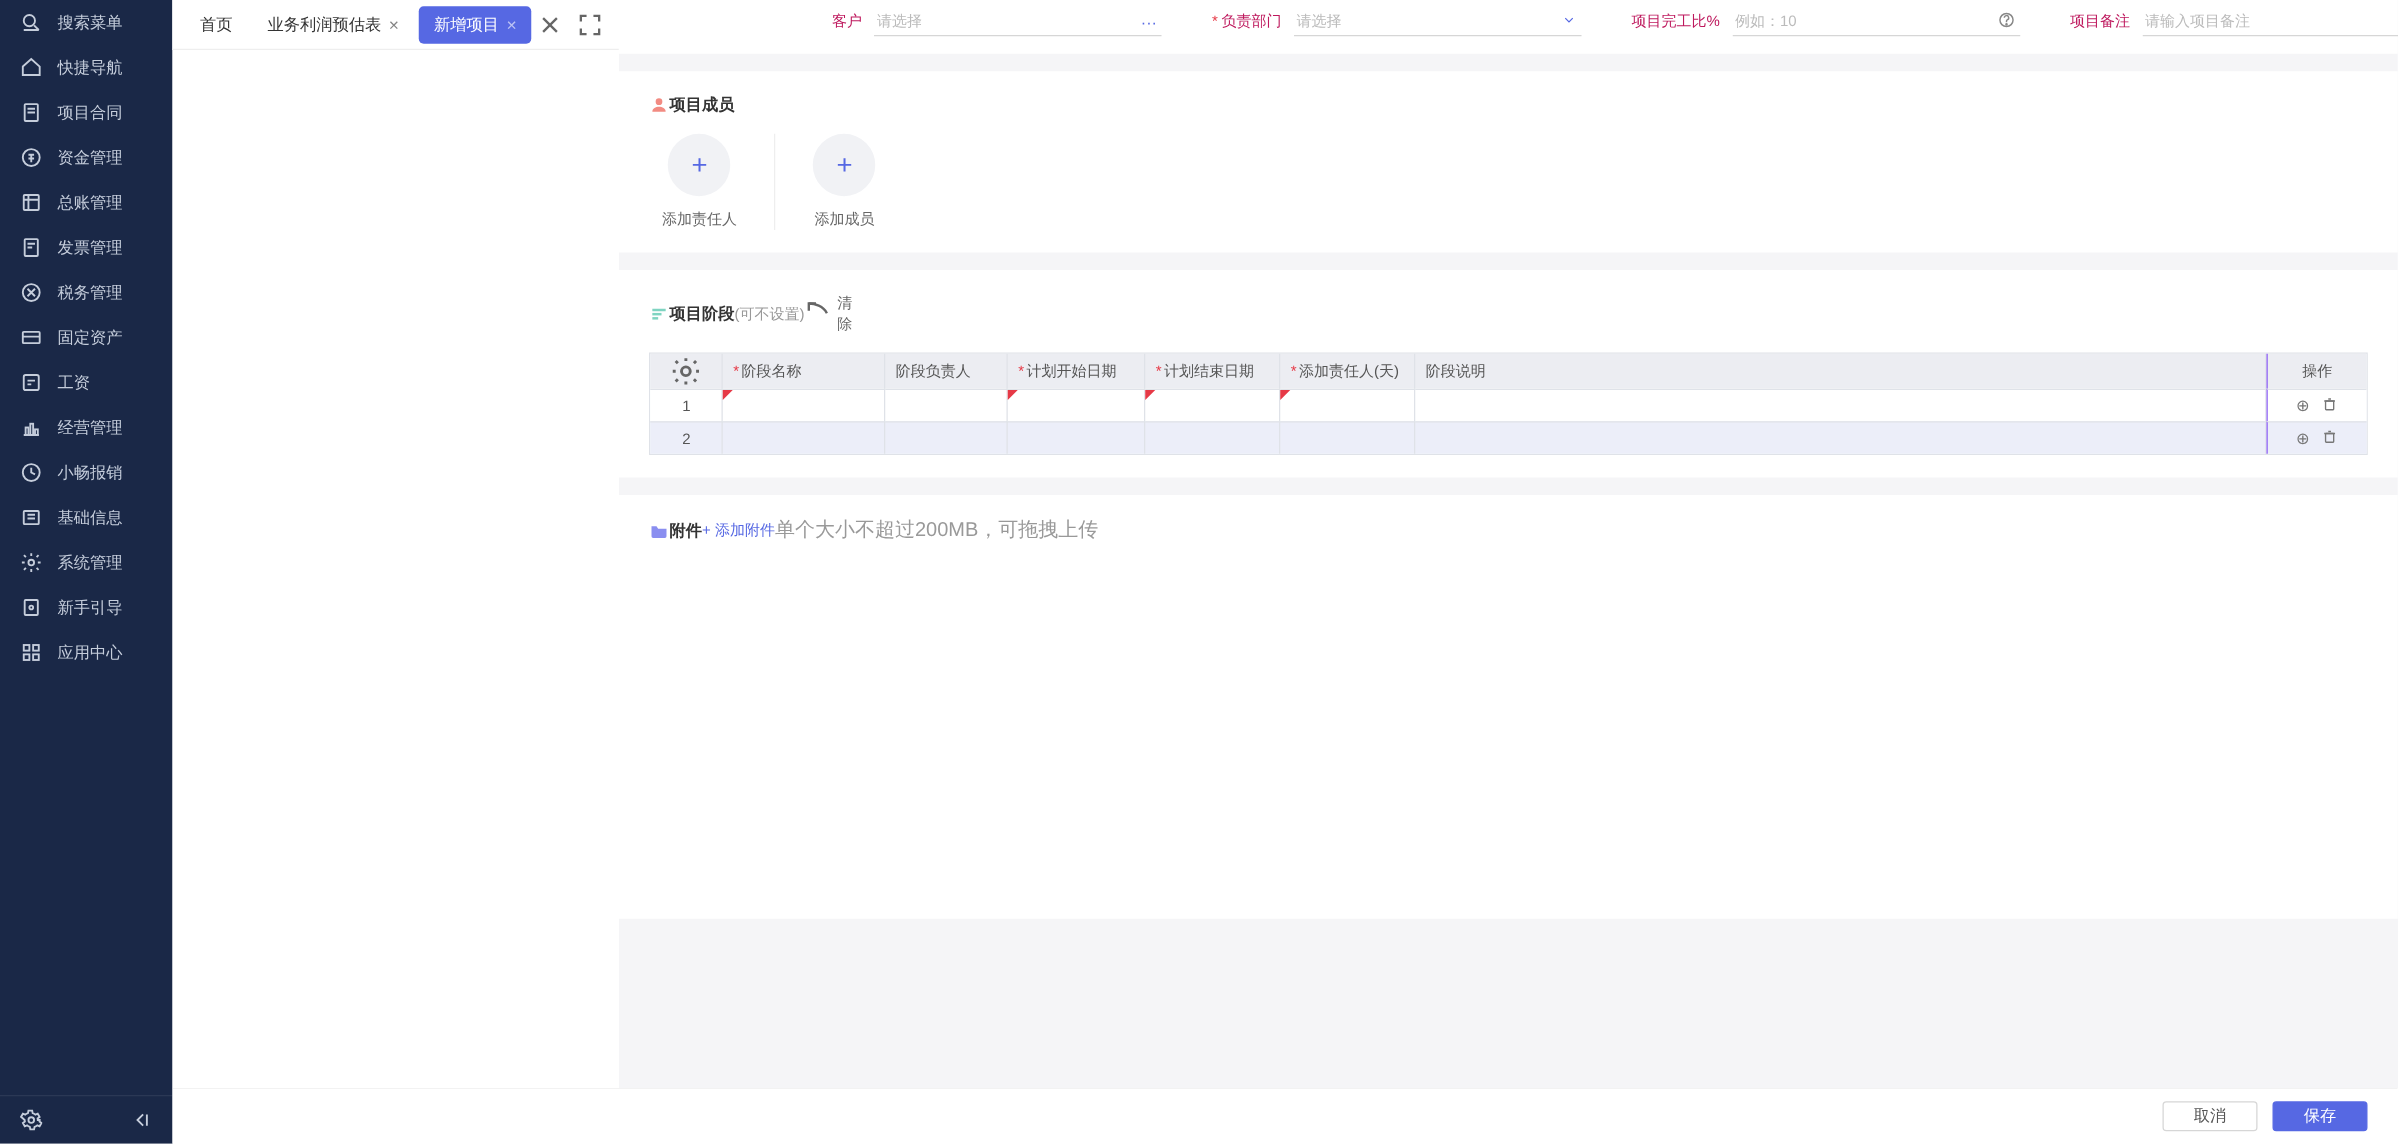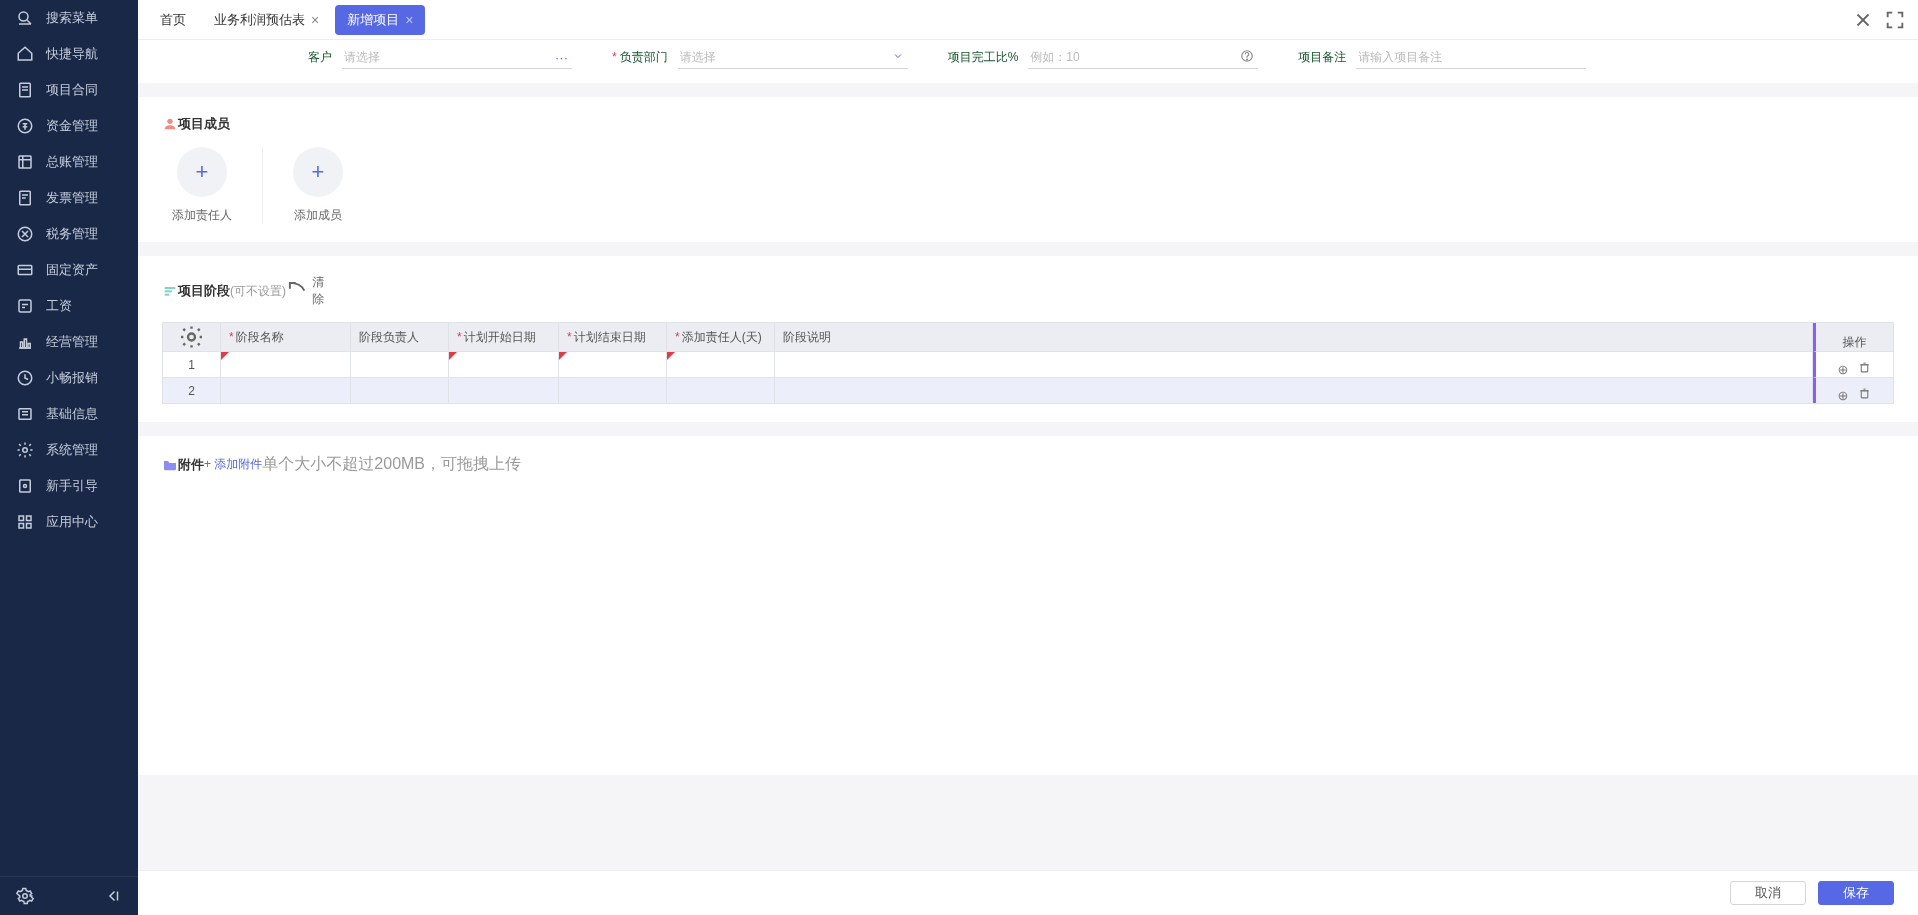--- a/index.html
+++ b/index.html
@@ -61,21 +61,21 @@
       display: flex;
       align-items: center;
       justify-content: center;
       color: #c5cddb;
     }
 
     
     .main {
       flex: 1;
       display: flex;
-      flex-direction: column;
+      flex-direction: row;
       min-width: 0;
       background: #fff;
       position: relative;
     }
 
     
     .tabs {
       display: flex;
       align-items: center;
       height: 40px;
@@ -140,21 +140,21 @@
       padding: 6px 30px 14px 170px;
       border-bottom: 14px solid #f5f5f7;
     }
     .form-item {
       display: flex;
       align-items: center;
       gap: 10px;
     }
     .form-label {
       font-size: 12px;
-      color: #14532d;
+      color: #be185d;
       white-space: nowrap;
     }
     .required::before {
       content: "*";
       color: #e63946;
       margin-right: 3px;
     }
     .form-input {
       border: none;
       border-bottom: 1px solid #d6d6d6;
@@ -294,21 +294,21 @@
       border-top: 1px solid #dfe2e8;
     }
     .pt-cell:last-child { border-right: none; }
     .pt-col-set { width: 58px; justify-content: center; }
     .pt-col-name { width: 130px; }
     .pt-col-person { width: 98px; }
     .pt-col-start { width: 110px; }
     .pt-col-end { width: 108px; }
     .pt-col-hours { width: 108px; }
     .pt-col-desc { flex: 1; }
-    .pt-col-action { width: 80px; justify-content: center; gap: 10px; border-left: 3px solid #8b5cf6; align-items: flex-end; }
+    .pt-col-action { width: 80px; justify-content: center; gap: 10px; border-left: 1px solid #8b5cf6; }
     .required-mark { color: #e63946; margin-right: 2px; }
     .red-triangle {
       position: absolute;
       top: 0;
       left: 0;
       width: 0;
       height: 0;
       border-style: solid;
       border-width: 8px 8px 0 0;
       border-color: #e63946 transparent transparent transparent;

